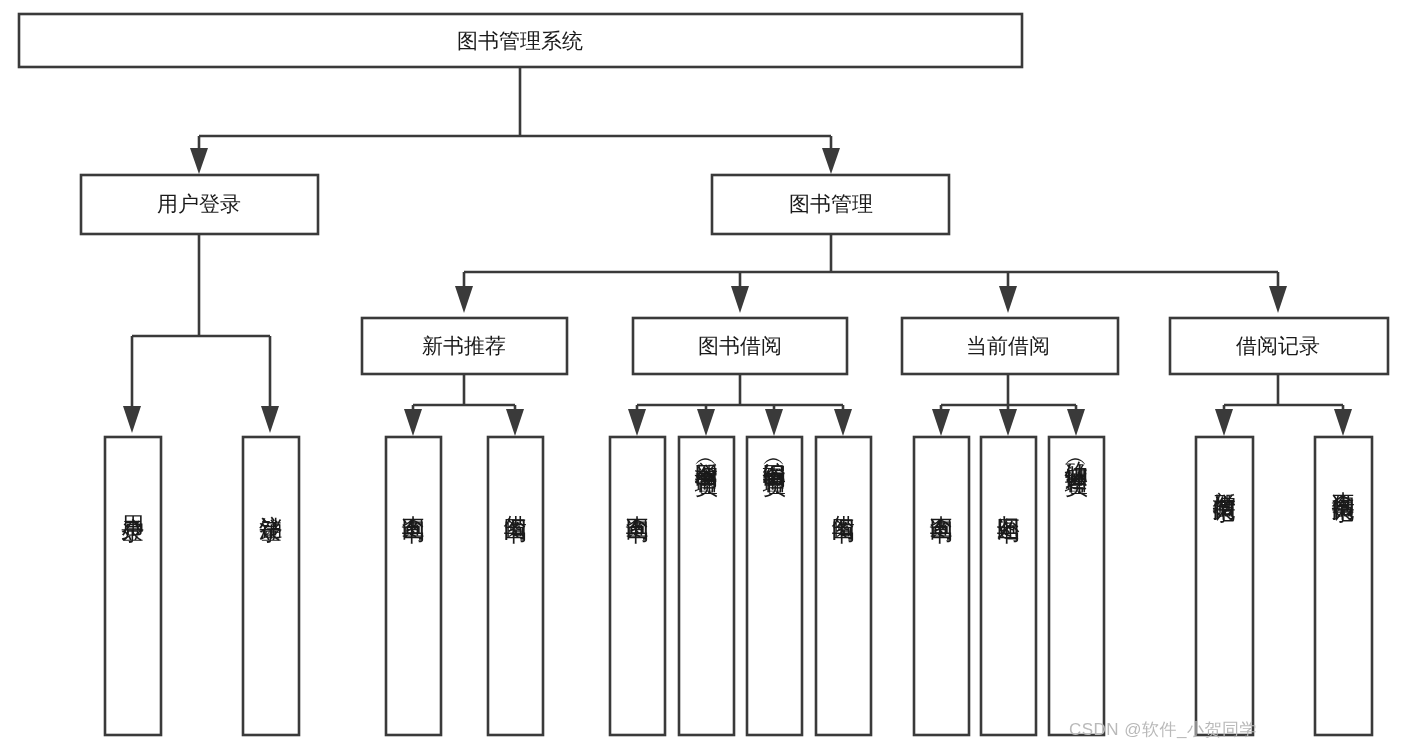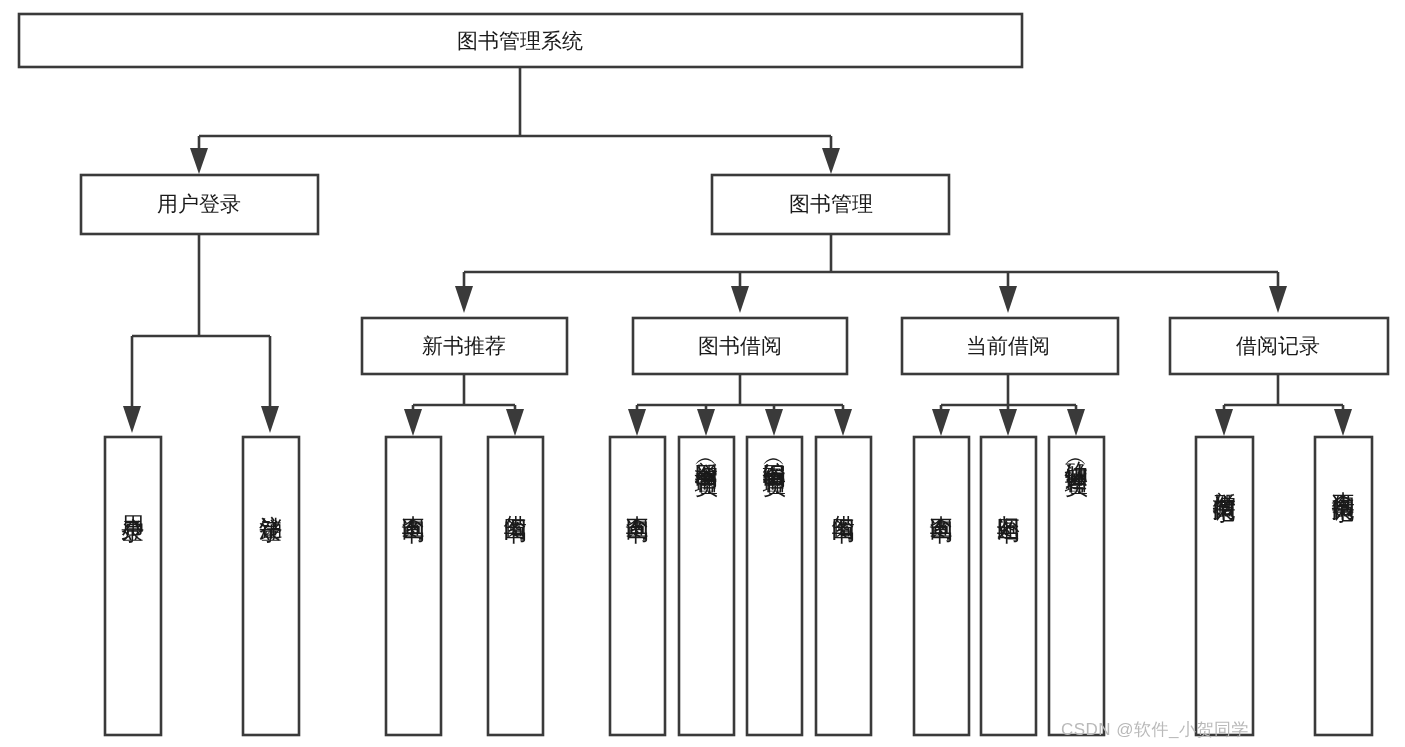--- a/index.html
+++ b/index.html
@@ -62,21 +62,21 @@
     text-orientation: upright;
     font-family: "Liberation Sans", "DejaVu Sans", sans-serif;
     font-size: 23px;
     line-height: 1.06;
     letter-spacing: 2px;
     color: #1a1a1a;
     white-space: nowrap;
   }
   #watermark {
     position: absolute;
-    right: 8px;
+    right: 0;
     bottom: 6px;
     font-family: "Liberation Sans", "DejaVu Sans", sans-serif;
     font-size: 17px;
     color: #b9b9b9;
     letter-spacing: 0.5px;
     white-space: nowrap;
   }
 </style>
 </head>
 <body>

